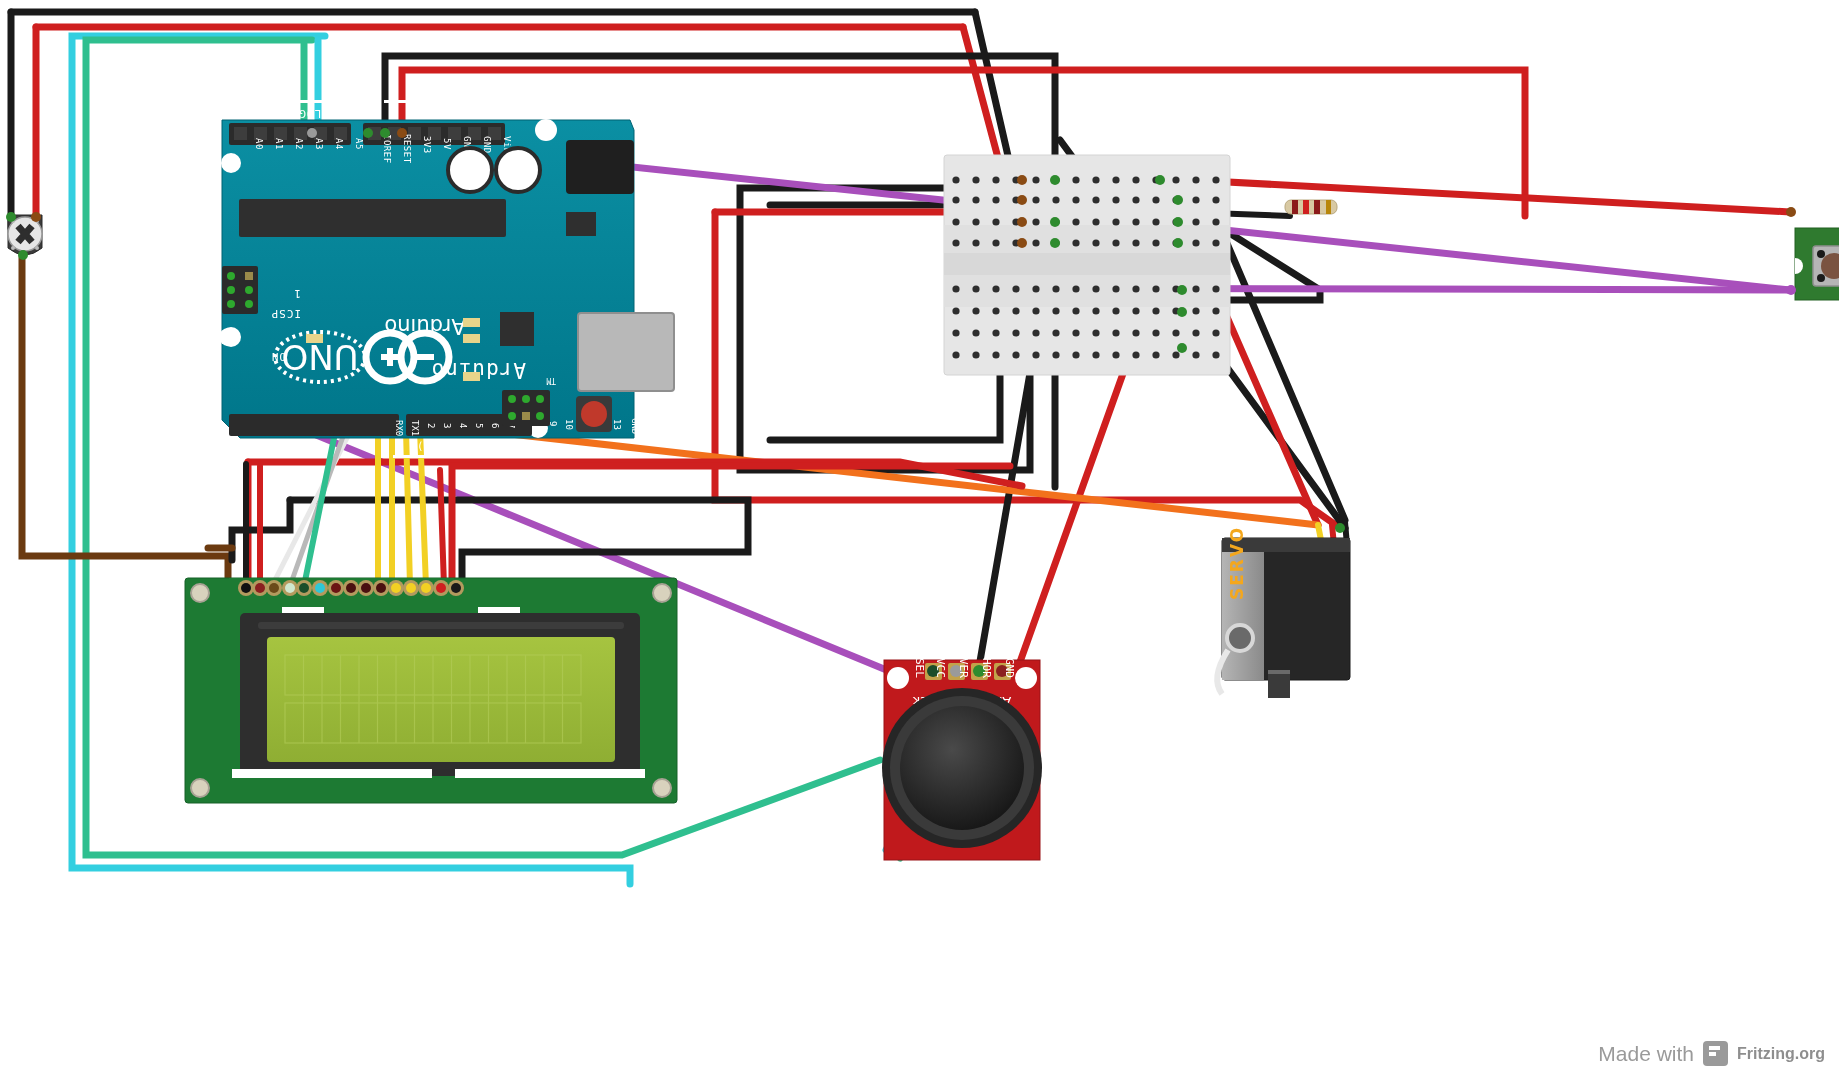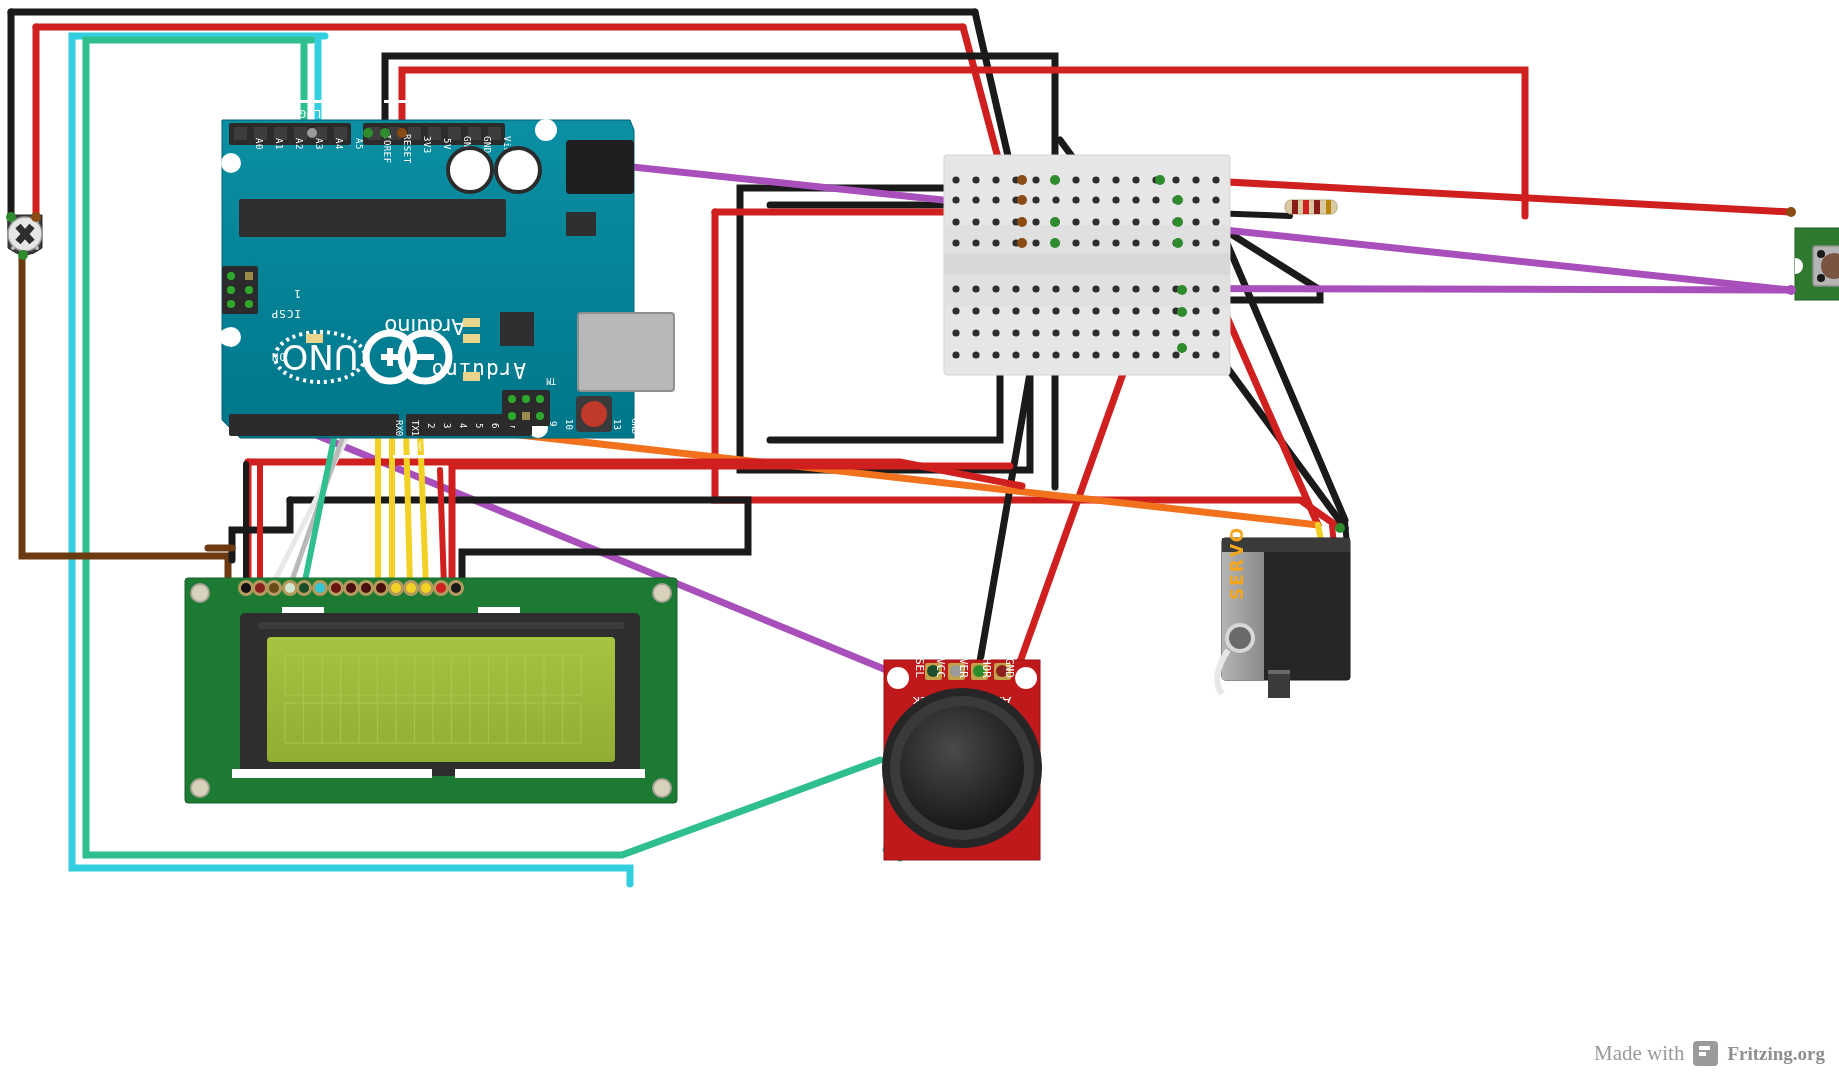--- a/index.html
+++ b/index.html
@@ -1,22 +1,22 @@
 <!DOCTYPE html>
 <html><head>
 <meta charset="utf-8">
 <title>Fritzing Breadboard View</title>
 <style>
   html,body{margin:0;padding:0;background:#ffffff;}
   body{width:1839px;height:1080px;overflow:hidden;font-family:"Liberation Sans",sans-serif;}
   #stage{position:relative;width:1839px;height:1080px;background:#fff;}
   svg.layer{position:absolute;left:0;top:0;width:1839px;height:1080px;}
   .wm{position:absolute;right:14px;bottom:14px;display:flex;align-items:center;gap:9px;
-      color:#9a9a9a;font-size:21px;font-weight:400;font-family:Liberation Serif, serif;}
-  .wm b{font-weight:700;color:#8e8e8e;font-size:19px;}
+      color:#9a9a9a;font-size:21px;font-weight:400;font-family:Liberation Sans, sans-serif;}
+  .wm b{font-weight:700;color:#8e8e8e;font-size:16px;}
   .wmicon{width:25px;height:25px;background:#9a9a9a;border-radius:4px;position:relative;display:inline-block;}
   .wmicon::before{content:"";position:absolute;left:6px;top:5px;width:11px;height:4px;background:#fff;}
   .wmicon::after{content:"";position:absolute;left:6px;top:11px;width:7px;height:4px;background:#fff;}
   .lbl{font-family:"DejaVu Sans Mono",monospace;fill:#ffffff;}
 </style>
 </head>
 <body>
 
 <div id="stage">
 

